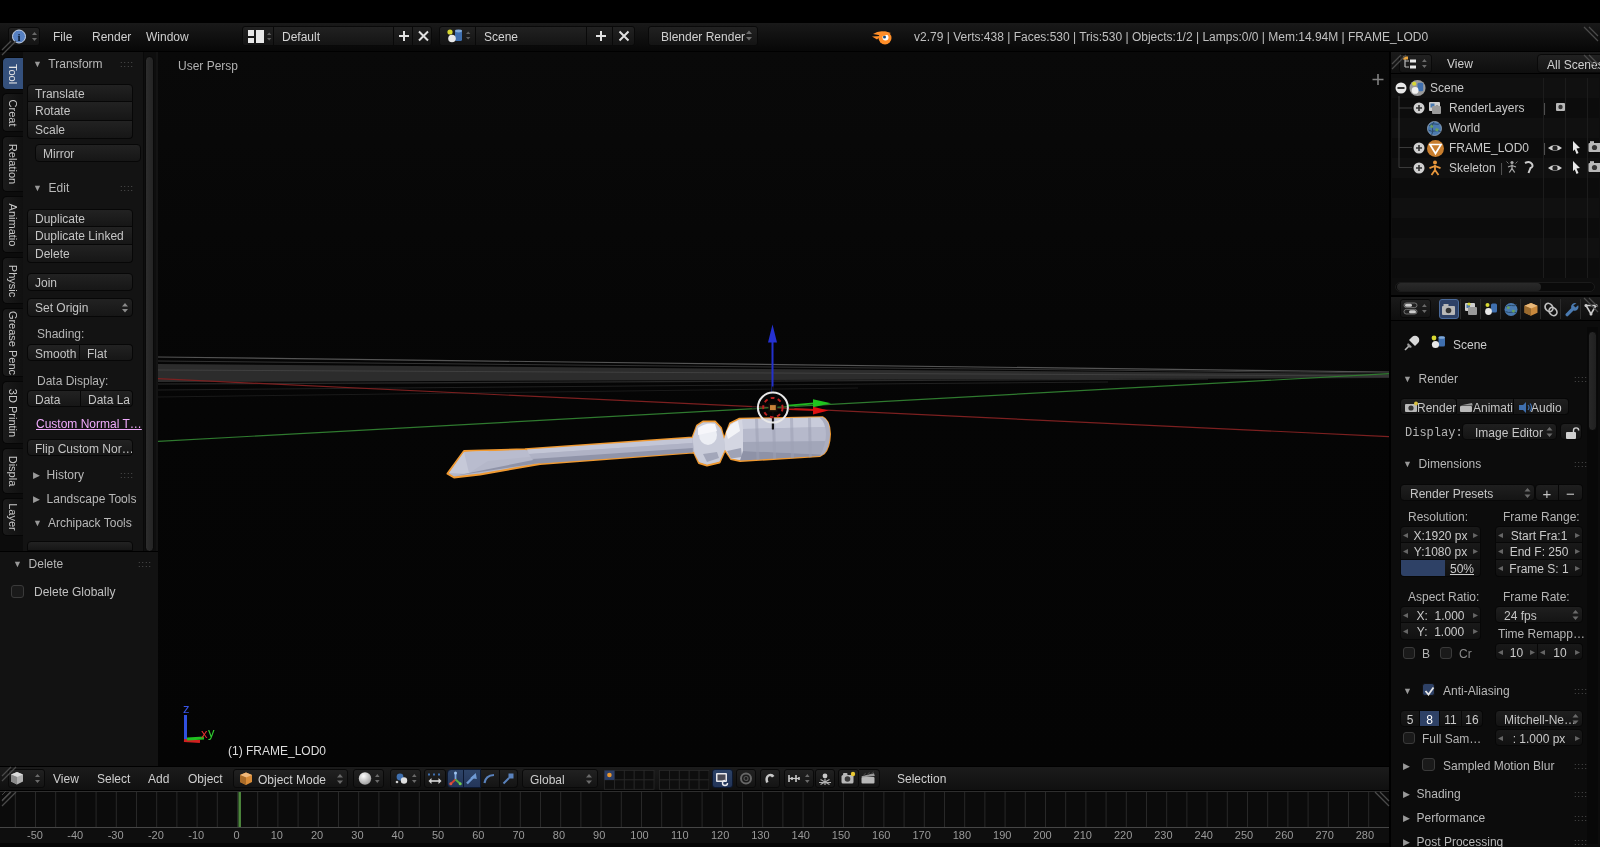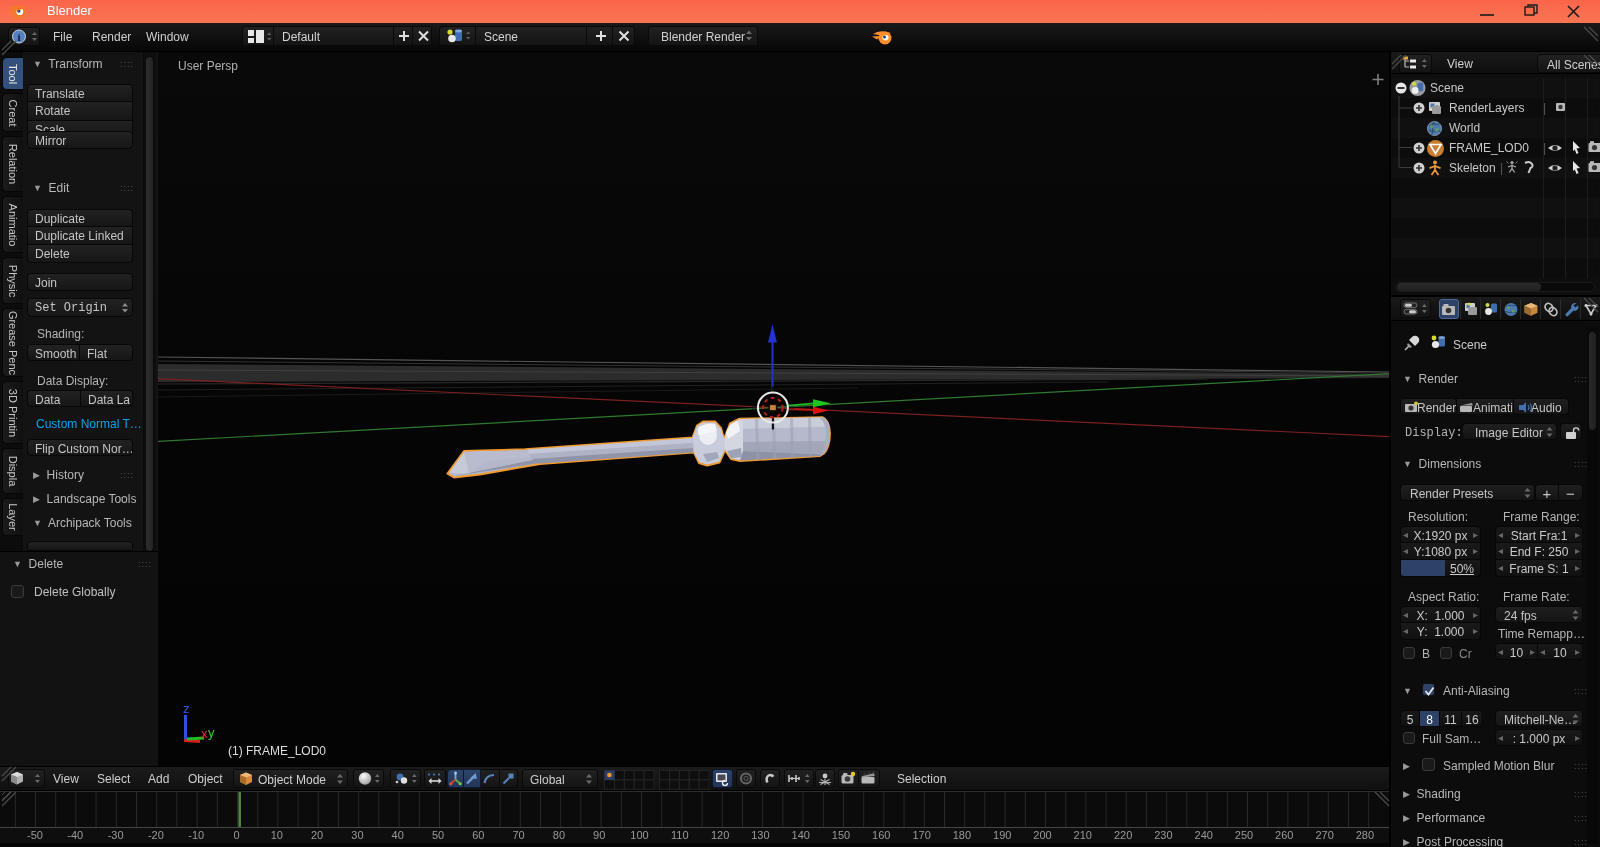--- a/index.html
+++ b/index.html
@@ -31,36 +31,20 @@
   .pbtn span{display:inline-block;}
   .pfield{position:absolute;white-space:nowrap;height:17px;background:linear-gradient(#191919,#111111);border:1px solid #070707;border-radius:4px;color:#cacaca;font-size:12px;padding-top:2px;text-align:center;}
   .pcar{position:absolute;left:2px;top:2px;color:#666;font-size:10px;}
   .pcar2{position:absolute;right:2px;top:2px;color:#666;font-size:10px;}
   .orow{position:absolute;left:0;width:207px;height:20px;font-size:12px;color:#c8c8c8;}
   .tlab{position:absolute;top:0;font-size:11px;color:#9a9a9a;transform:translateX(-50%);}
   #props{left:1389px;top:295px;width:211px;height:552px;background:#0c0c0c;border-left:2px solid #000;border-top:2px solid #000;}
 </style></head>
 <body>
 <div id="root">
-  <div id="titlebar" class="abs">
-    <svg class="abs" style="left:8px;top:3px" width="26" height="18" viewBox="0 0 26 18">
-      <circle cx="11" cy="9.5" r="7" fill="#f5792c"></circle>
-      <circle cx="11.8" cy="8.7" r="3.4" fill="#fdfdfd"></circle>
-      <circle cx="10.8" cy="8" r="1.7" fill="#1e4a74"></circle>
-      <path d="M0 5.5 Q7 0.5 18 4.5 L10.5 7.5 Z" fill="#f5792c"></path>
-      <path d="M0 7.5 L8.5 7 L4.5 10.5 Z" fill="#f5792c"></path>
-    </svg>
-    <span class="ttext">Blender</span>
-    <svg class="abs" style="left:1470px;top:0" width="130" height="23" viewBox="0 0 130 23">
-      <path d="M10 15 h14" stroke="#1a1a1a" stroke-width="1.6" fill="none"></path>
-      <rect x="55" y="7" width="9" height="8" stroke="#1a1a1a" stroke-width="1.4" fill="none"></rect>
-      <path d="M58 7 v-2 h9 v8 h-3" stroke="#1a1a1a" stroke-width="1.4" fill="none"></path>
-      <path d="M98 6 l11 11 M109 6 l-11 11" stroke="#1a1a1a" stroke-width="1.6" fill="none"></path>
-    </svg>
-  </div>
   <div id="infobar" class="abs">
     <div class="wbtn" style="left:8px;top:4px;width:32px;height:19px;">
       <svg width="30" height="17" viewBox="0 0 30 17">
         <circle cx="10" cy="8.5" r="6.5" fill="#5680c2" stroke="#c9d6ea" stroke-width="1"></circle>
         <text x="10" y="12.5" font-size="11" font-weight="bold" font-family="Liberation Serif" fill="#0a1a30" text-anchor="middle">i</text>
         <path d="M23 7 l2.5-3 2.5 3 Z" fill="#6a6a6a"></path>
         <path d="M23 10 l2.5 3 2.5-3 Z" fill="#6a6a6a"></path>
       </svg>
     </div>
     <span class="menutext" style="left:53px;">File</span>
@@ -111,20 +95,21 @@
         <path d="M3 6 l3-3.6 3 3.6 Z M3 9 l3 3.6 3-3.6 Z" fill="#6a6a6a"></path>
       </svg>
     </div>
     <svg class="abs" style="left:872px;top:5px" width="22" height="18" viewBox="0 0 22 18">
       <circle cx="13" cy="10" r="6.5" fill="#ff8e28"></circle>
       <circle cx="13.5" cy="9.5" r="3" fill="#fff"></circle>
       <circle cx="12.5" cy="9" r="1.5" fill="#13497c"></circle>
       <path d="M1 6 Q8 1 19 5 L12 8 Z" fill="#ff8e28"></path>
       <path d="M0 8.5 L9 8 L5 11.5 Z" fill="#ff8e28"></path>
     </svg>
+    <span class="menutext" style="left:914px;color:#c0c0c0;">v2.79 | Verts:438 | Faces:530 | Tris:530 | Objects:1/2 | Lamps:0/0 | Mem:14.94M | FRAME_LOD0</span>
   </div>
   <div id="viewport" class="abs">
     <svg width="1231" height="714" viewBox="0 0 1231 714">
       <defs>
         <linearGradient id="vbg" x1="0" y1="0" x2="0" y2="1">
           <stop offset="0" stop-color="#090909"></stop>
             <stop offset="0.5" stop-color="#050505"></stop>
             <stop offset="1" stop-color="#040404"></stop>
         </linearGradient>
         <linearGradient id="hgrad" x1="0" y1="0" x2="0" y2="1">
@@ -204,37 +189,37 @@
       <text x="20" y="18" font-size="12" fill="#b0b0b0" font-family="Liberation Sans">User Persp</text>
       <path d="M1220 22 v11 M1214.5 27.5 h11" stroke="#808080" stroke-width="1.6"></path>
     </svg>
   </div>
   <div id="toolshelf" class="abs">
     <div class="phead" style="left:33px;top:5px;"><span style="font-size:9px;color:#999;vertical-align:1px;">▼</span>&nbsp; Transform</div>
       <div class="pdots" style="top:7px;">::::</div>
     <div class="tbtn" style="top:32px;height:18px;border-radius:4px 4px 0 0;">Translate</div>
     <div class="tbtn" style="top:50px;height:19px;border-radius:0;border-top:none;">Rotate</div>
     <div class="tbtn" style="top:69px;height:18px;border-radius:0 0 4px 4px;border-top:none;">Scale</div>
-    <div class="tbtn" style="top:79px;height:18px;">Mirror</div>
+    <div class="tbtn" style="top:92px;height:18px;margin-left:8px;">Mirror</div>
     <div class="phead" style="left:33px;top:129px;"><span style="font-size:9px;color:#999;vertical-align:1px;">▼</span>&nbsp; Edit</div>
       <div class="pdots" style="top:131px;">::::</div>
     <div class="tbtn" style="top:157px;height:18px;border-radius:4px 4px 0 0;">Duplicate</div>
     <div class="tbtn" style="top:175px;height:18px;border-radius:0;border-top:none;">Duplicate Linked</div>
     <div class="tbtn" style="top:193px;height:18px;border-radius:0 0 4px 4px;border-top:none;">Delete</div>
     <div class="tbtn" style="top:221px;height:18px;">Join</div>
-    <div class="tbtn" style="top:246px;height:19px;font-family:Liberation Mono, monospace;">Set Origin<svg class="abs" style="right:2px;top:2px" width="10" height="14" viewBox="0 0 10 14">
+    <div class="tbtn" style="top:246px;height:19px;">Set Origin<svg class="abs" style="right:2px;top:2px" width="10" height="14" viewBox="0 0 10 14">
           <path d="M2 5.5 l3-3.5 3 3.5 Z M2 8 l3 3.5 3-3.5 Z" fill="#8a8a8a"></path>
         </svg></div>
     <div class="lbl" style="left:37px;top:275px;">Shading:</div>
     <div class="tbtn" style="top:292px;height:17px;width:53px;border-radius:4px 0 0 4px;">Smooth</div>
     <div class="tbtn" style="top:292px;height:17px;left:80px;width:53px;border-radius:0 4px 4px 0;border-left:none;">Flat</div>
     <div class="lbl" style="left:37px;top:322px;">Data Display:</div>
     <div class="tbtn" style="top:338px;height:17px;width:54px;border-radius:4px 0 0 4px;">Data</div>
     <div class="tbtn" style="top:338px;height:17px;left:81px;width:52px;border-radius:0 4px 4px 0;border-left:none;">Data La</div>
-    <div class="lbl" style="left:36px;top:365px;color:#0ea5e9;">Custom Normal T…</div>
+    <div class="lbl" style="left:36px;top:365px;color:#f0abfc;text-decoration:underline;">Custom Normal T…</div>
     <div class="tbtn" style="top:387px;height:17px;">Flip Custom Nor…</div>
     <div class="phead" style="left:33px;top:416px;"><span style="font-size:9px;color:#999;vertical-align:1px;">▶</span>&nbsp; History</div>
       <div class="pdots" style="top:418px;">::::</div>
     <div class="phead" style="left:33px;top:440px;"><span style="font-size:9px;color:#999;vertical-align:1px;">▶</span>&nbsp; Landscape Tools</div>
       <div class="pdots" style="top:442px;">::::</div>
     <div class="phead" style="left:33px;top:464px;"><span style="font-size:9px;color:#999;vertical-align:1px;">▼</span>&nbsp; Archipack Tools</div>
       <div class="pdots" style="top:466px;">::::</div>
     <div class="tbtn" style="top:489px;height:10px;border-radius:4px 4px 0 0;"></div>
     <div class="abs" style="left:143px;top:0px;width:13px;height:499px;background:#0e0e0e;border-left:1px solid #090909;"></div>
     <div class="abs" style="left:145px;top:4px;width:9px;height:496px;background:linear-gradient(90deg,#2d2d2d,#242424);border-radius:5px;border:1px solid #090909;"></div>

